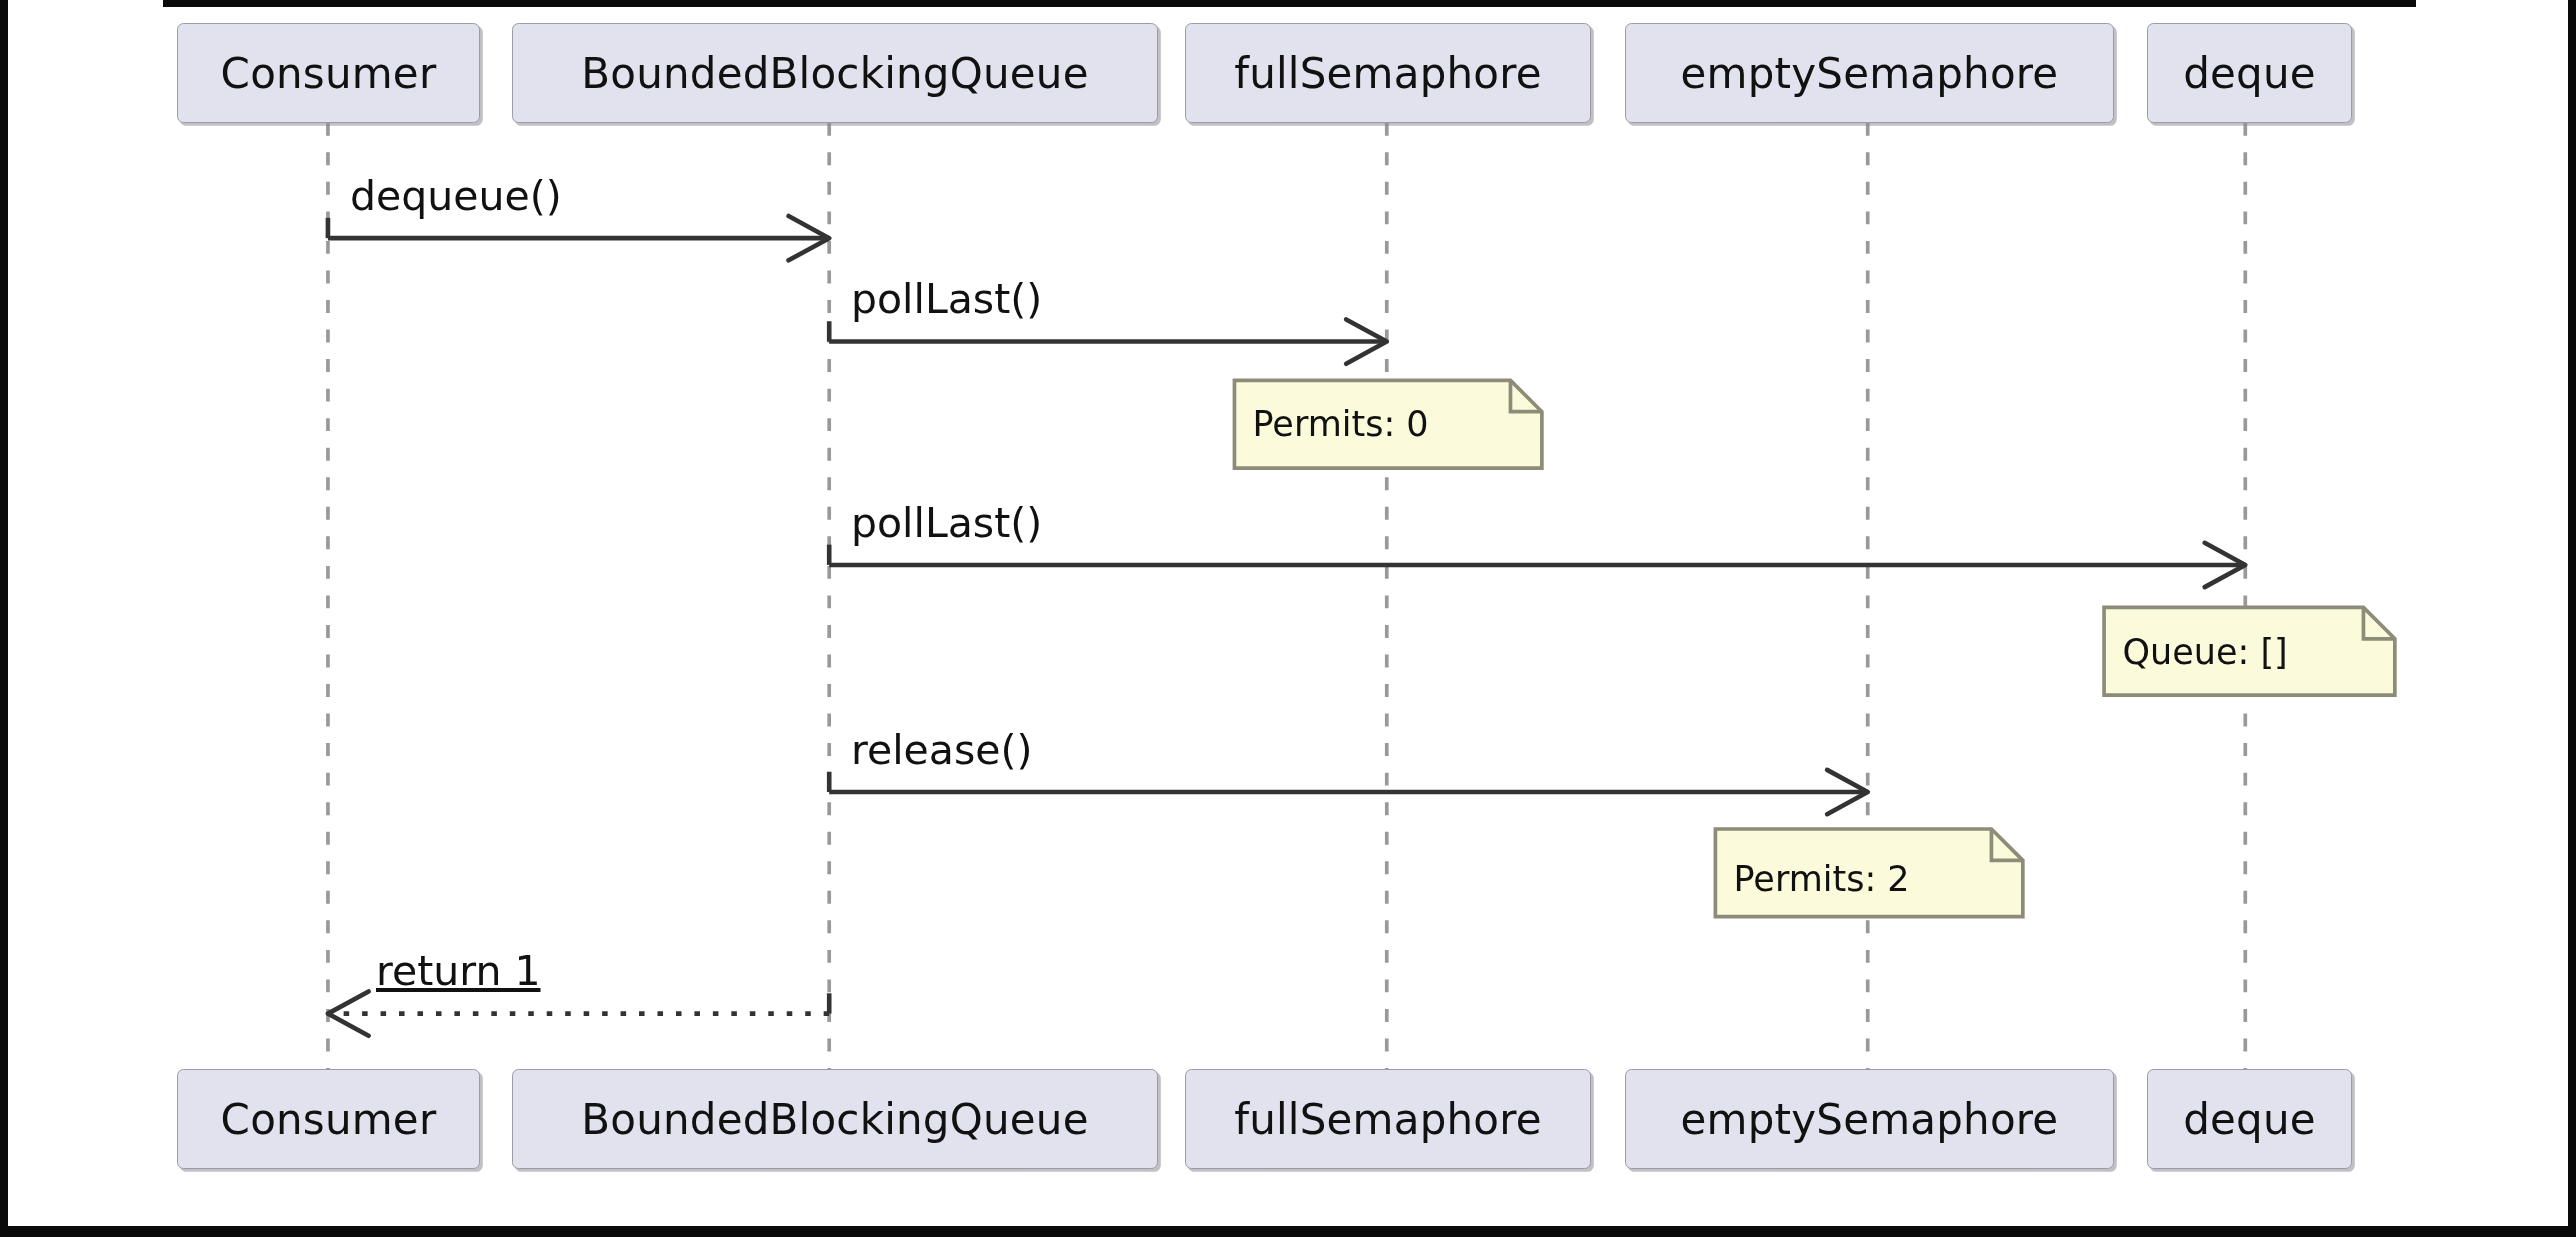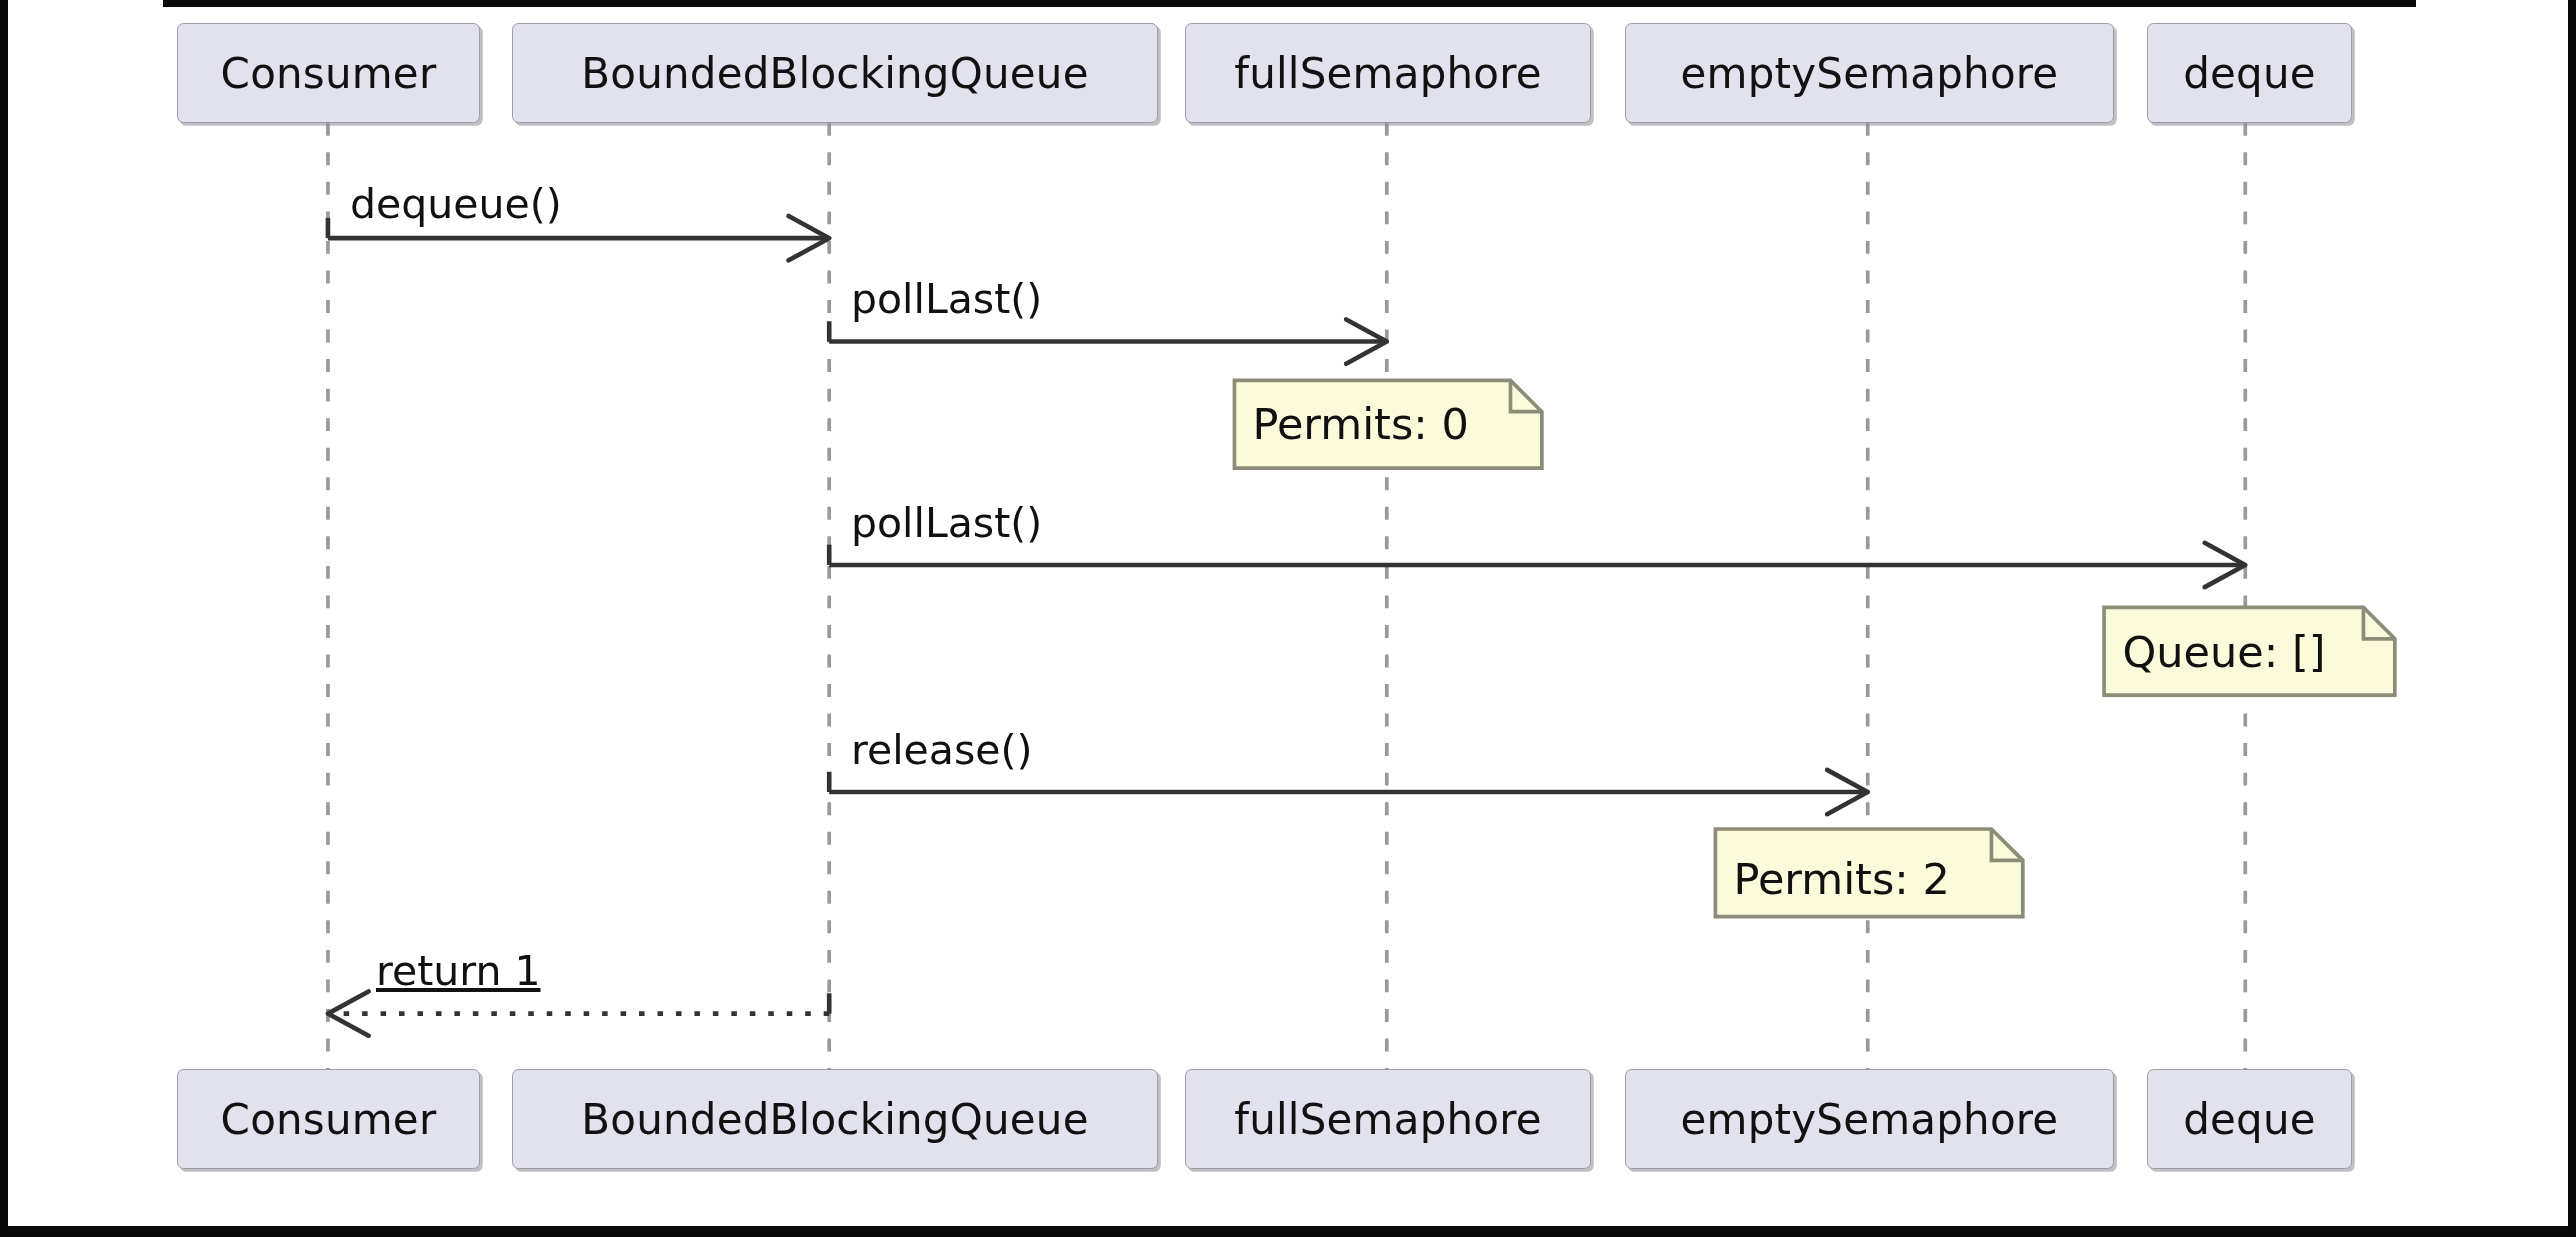--- a/index.html
+++ b/index.html
@@ -69,21 +69,21 @@
     font-size: 42px;
     letter-spacing: 0.2px;
     white-space: nowrap;
   }
 
   
   .note {
     position: absolute;
     box-sizing: border-box;
     color: #111111;
-    font-size: 43px;
+    font-size: 35px;
     display: flex;
     align-items: center;
     white-space: nowrap;
   }
   .note-text {
     position: relative;
     z-index: 2;
     padding-left: 18.5px;
   }
 
@@ -178,21 +178,21 @@
       </div>
       <div class="note" style="left: 2104px; top: 608px; width: 272px; height: 88px; color: rgb(17, 17, 17);">
         <span class="note-text">Queue: []</span>
       </div>
       <div class="note" style="left: 1715px; top: 829px; width: 307px; height: 100px; color: rgb(17, 17, 17);">
         <span class="note-text">Permits: 2</span>
       </div>
     </div>
 
   <div id="msg-labels">
-      <div class="msg-label" style="left: 350px; top: 172px; color: rgb(17, 17, 17); margin-top: 8px;">dequeue()</div>
+      <div class="msg-label" style="left: 350px; top: 172px; color: rgb(17, 17, 17);">dequeue()</div>
       <div class="msg-label" style="left: 851px; top: 275px; color: rgb(17, 17, 17);">pollLast()</div>
       <div class="msg-label" style="left: 851px; top: 499px; color: rgb(17, 17, 17);">pollLast()</div>
       <div class="msg-label" style="left: 851px; top: 726px; color: rgb(17, 17, 17);">release()</div>
       <div class="msg-label" style="left: 376px; top: 947px; color: rgb(17, 17, 17); text-decoration: underline;">return 1</div>
     </div>
 
   <div class="frame-top"></div>
   <div class="frame-left"></div>
   <div class="frame-right"></div>
   <div class="frame-bottom"></div>

